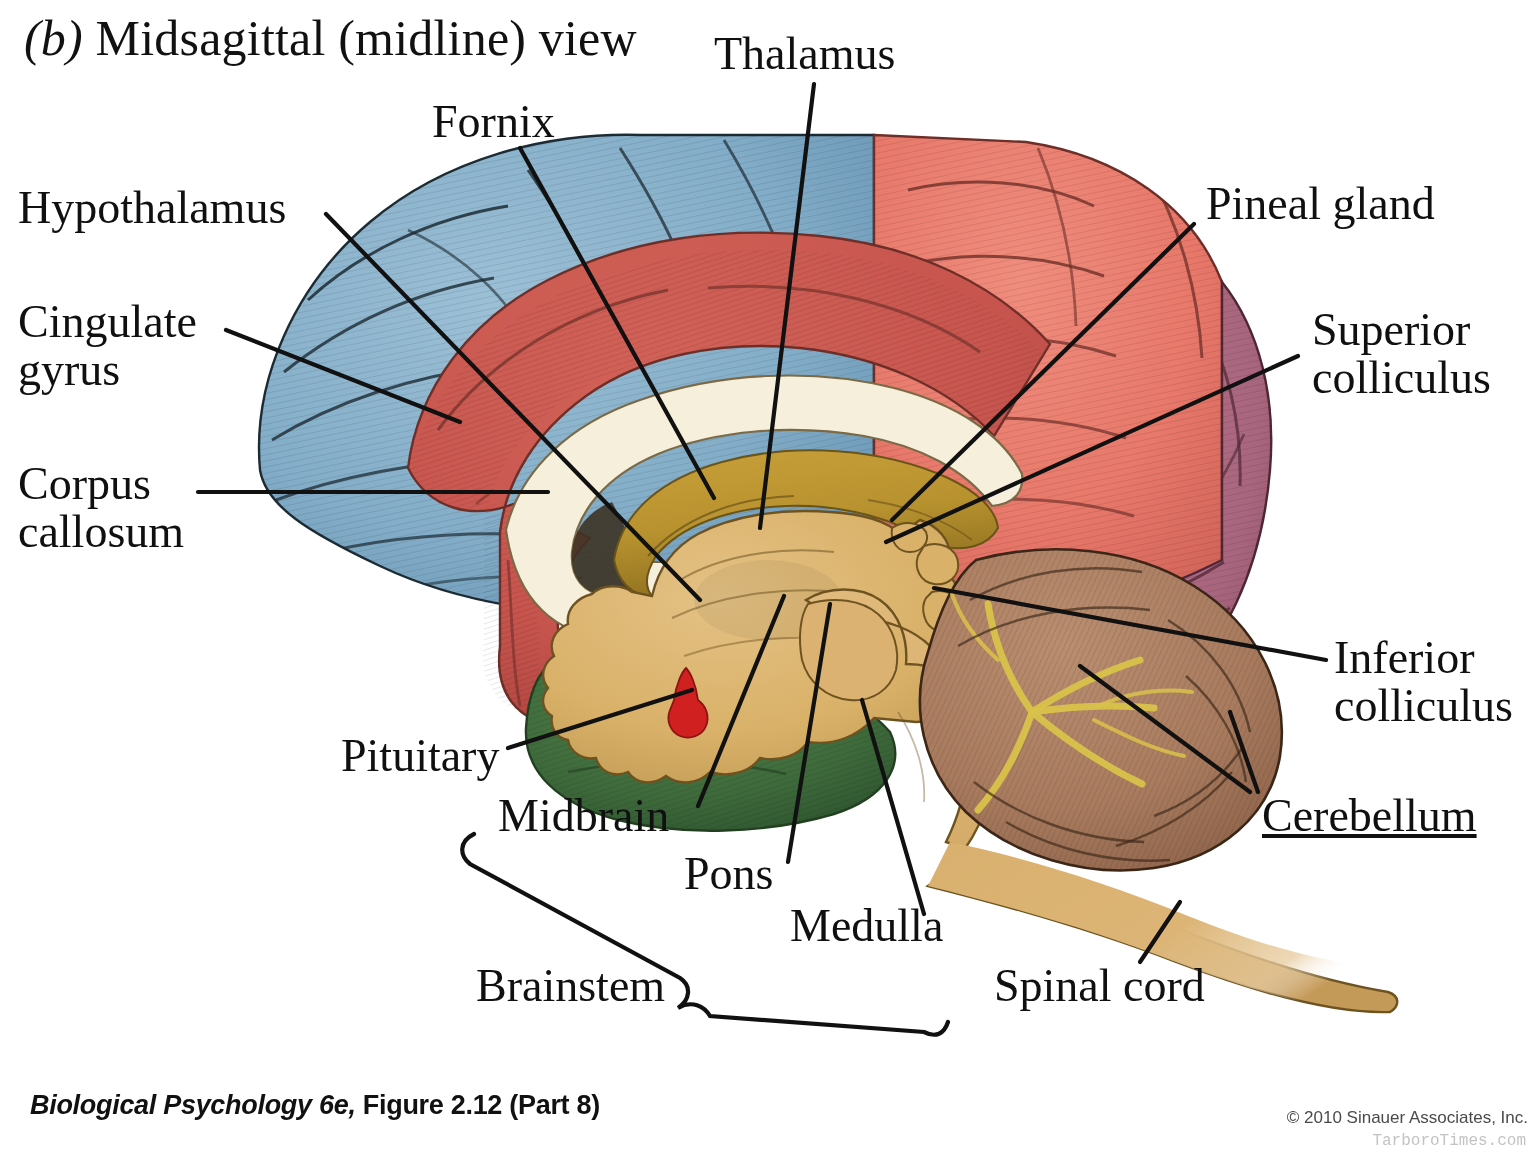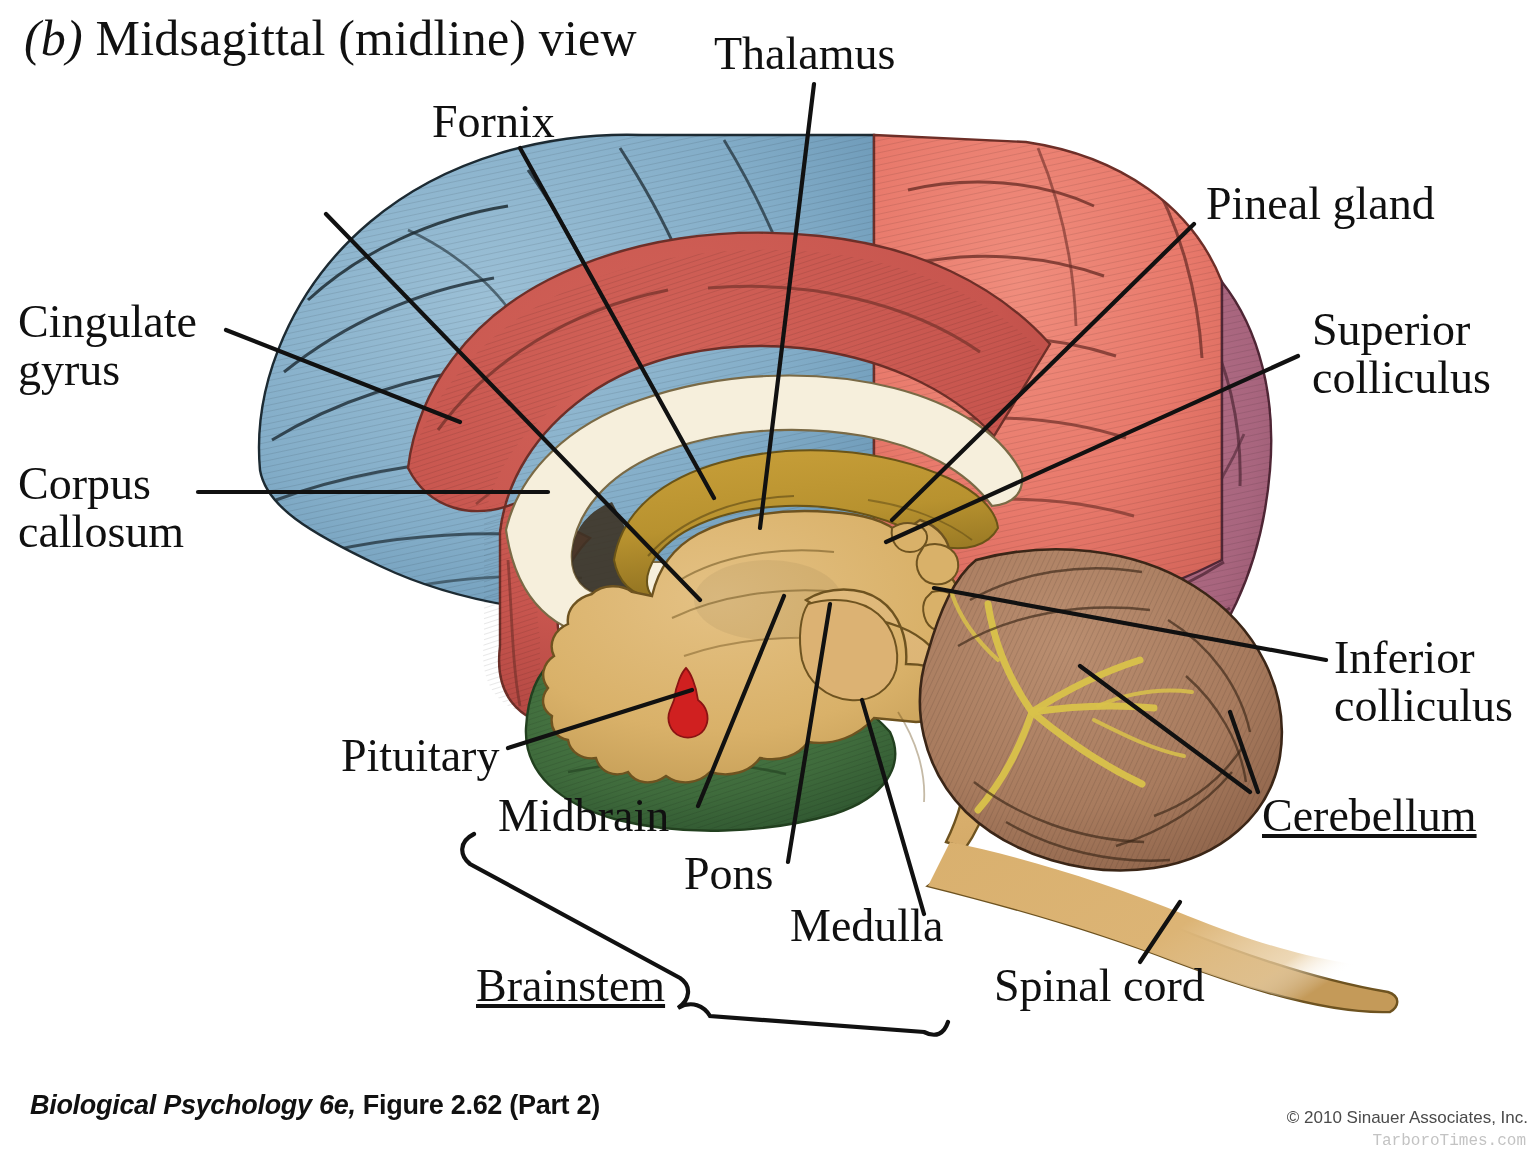--- a/index.html
+++ b/index.html
@@ -337,20 +337,21 @@
       <line x1="916" y1="914" x2="854" y2="700"></line>
       <line x1="1132" y1="962" x2="1172" y2="902"></line>
     </g>
 
     <g stroke="#111111" stroke-width="4.2" fill="none" stroke-linecap="round">
       <path d="M466,834 C450,842 452,856 462,864 L672,978 C684,986 682,1000 670,1008
                C684,1000 696,1006 702,1016 L916,1032 C928,1038 936,1034 940,1022"></path>
     </g>
   </svg>
 
+  <div class="label" style="left:10px; top:184px;">Hypothalamus</div>
 
   <div class="label" style="left:10px; top:298px;">Cingulate
 gyrus</div>
 
   <div class="label" style="left:10px; top:460px;">Corpus
 callosum</div>
 
   <div class="label" style="left:424px; top:98px;">Fornix</div>
 
   <div class="label" style="left:706px; top:30px;">Thalamus</div>
@@ -366,23 +367,23 @@
   <div class="label r" style="left:1254px; top:792px;text-decoration:underline;">Cerebellum</div>
 
   <div class="label" style="left:310px; top:732px;margin-left:23px;">Pituitary</div>
 
   <div class="label" style="left:490px; top:792px;">Midbrain</div>
 
   <div class="label" style="left:676px; top:850px;">Pons</div>
 
   <div class="label" style="left:782px; top:902px;">Medulla</div>
 
-  <div class="label" style="left:468px; top:962px;text-decoration:underline;">Brainstem</div>
+  <div class="label" style="left:468px; top:962px;">Brainstem</div>
 
   <div class="label" style="left:986px; top:962px;">Spinal cord</div>
 
   <div id="footer-credit">
-    <span class="bi">Biological Psychology 6e,</span><span> Figure 2.62 (Part 2)</span>
+    <span class="bi">Biological Psychology 6e,</span><span> Figure 2.12 (Part 8)</span>
   </div>
   <div id="footer-copyright">© 2010 Sinauer Associates, Inc.</div>
   <div id="footer-watermark">TarboroTimes.com</div>
 
 </div>
 
 </body></html>

